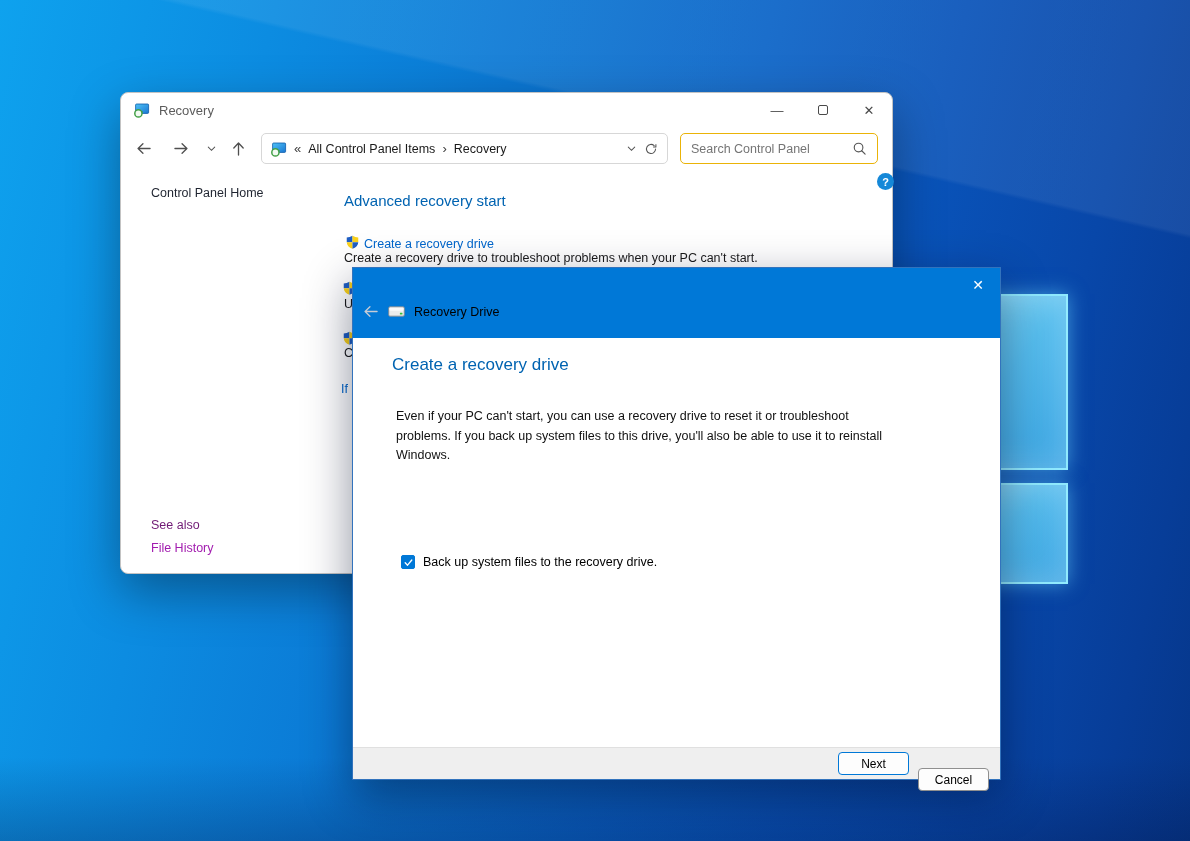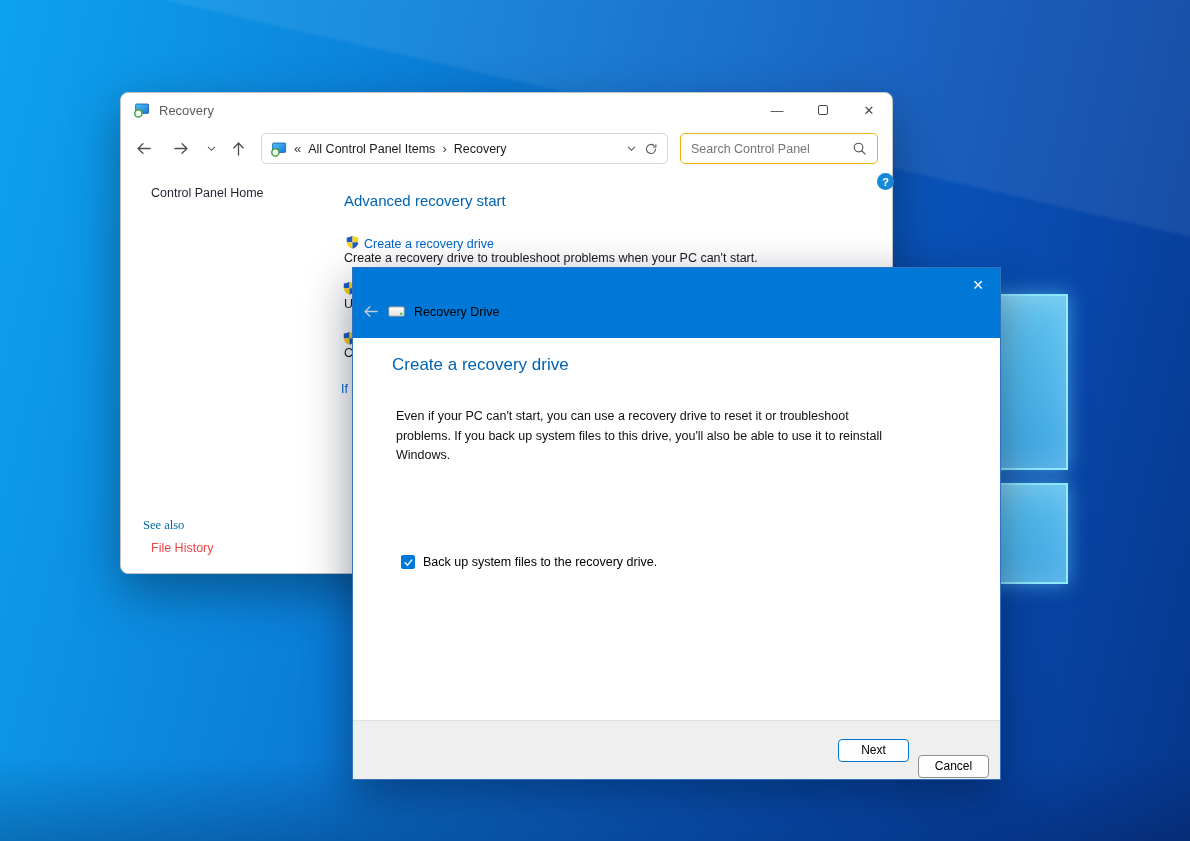--- a/index.html
+++ b/index.html
@@ -59,22 +59,22 @@
     position:absolute; left:756px; top:3px; width:17px; height:17px; border-radius:50%;
     background:#1588d8; color:#fff; font-size:11px; font-weight:bold;
     display:flex; align-items:center; justify-content:center;
   }
   .cp-heading{ position:absolute; left:223px; top:22px; font-size:15px; color:#0063b1; }
   .task-row{ position:absolute; display:flex; align-items:center; gap:5px; }
   .task-link{ color:#0066cc; }
   .task-desc{ position:absolute; color:#1a1a1a; }
   .frag{ position:absolute; color:#1a1a1a; }
   .frag-link{ position:absolute; color:#0066cc; }
-  .see-also{ position:absolute; left:22px; top:348px; color:#0369a1;font-family:Liberation Serif, serif; }
-  .file-history{ position:absolute; left:30px; top:371px; color:#ef4444; }
+  .see-also{ position:absolute; left:30px; top:348px; color:#701a75; }
+  .file-history{ position:absolute; left:30px; top:371px; color:#a21caf; }
 
   
   .dialog{
     position:absolute; left:352px; top:267px; width:649px; height:513px;
     background:#fff; border:1px solid #3273bd; box-shadow:0 16px 44px rgba(0,10,40,.45); z-index:2;
   }
   .dlg-titlebar{ position:relative; height:70px; background:#0078d7; }
   .dlg-close{
     position:absolute; top:6px; right:10px; width:24px; height:22px; color:#fff; font-size:14px;
     display:flex; align-items:center; justify-content:center;
@@ -84,21 +84,21 @@
   .dlg-content{ position:relative; height:400px; }
   .dlg-heading{ position:absolute; left:39px; top:17px; font-size:17px; font-weight:400; color:#0063b1; }
   .dlg-body{ position:absolute; left:43px; top:69px; width:505px; font-size:12.5px; line-height:19.5px; color:#101010; }
   .dlg-check-row{ position:absolute; left:48px; top:217px; display:flex; align-items:center; gap:8px; }
   .checkbox{
     width:14px; height:14px; background:#0078d7; border:1px solid #0078d7; border-radius:2px;
     display:flex; align-items:center; justify-content:center;
   }
   .check-label{ font-size:12.5px; color:#000; }
   .dlg-footer{
-    position:absolute; left:0; right:0; bottom:0; height:59px; background:#efefef; border-top:1px solid #e0e0e0;
+    position:absolute; left:0; right:0; bottom:0; height:32px; background:#efefef; border-top:1px solid #e0e0e0;
     display:flex; align-items:center; justify-content:flex-end; gap:9px; padding-right:11px;
   }
   .btn{
     width:71px; height:23px; display:flex; align-items:center; justify-content:center;
     font-size:12px; color:#000; background:#fdfdfd; border-radius:4px;
   }
   .btn-next{ border:1px solid #0078d7; }
   .btn-cancel{ border:1px solid #8f8f8f;margin-top:32px; }
 </style>
 </head>

